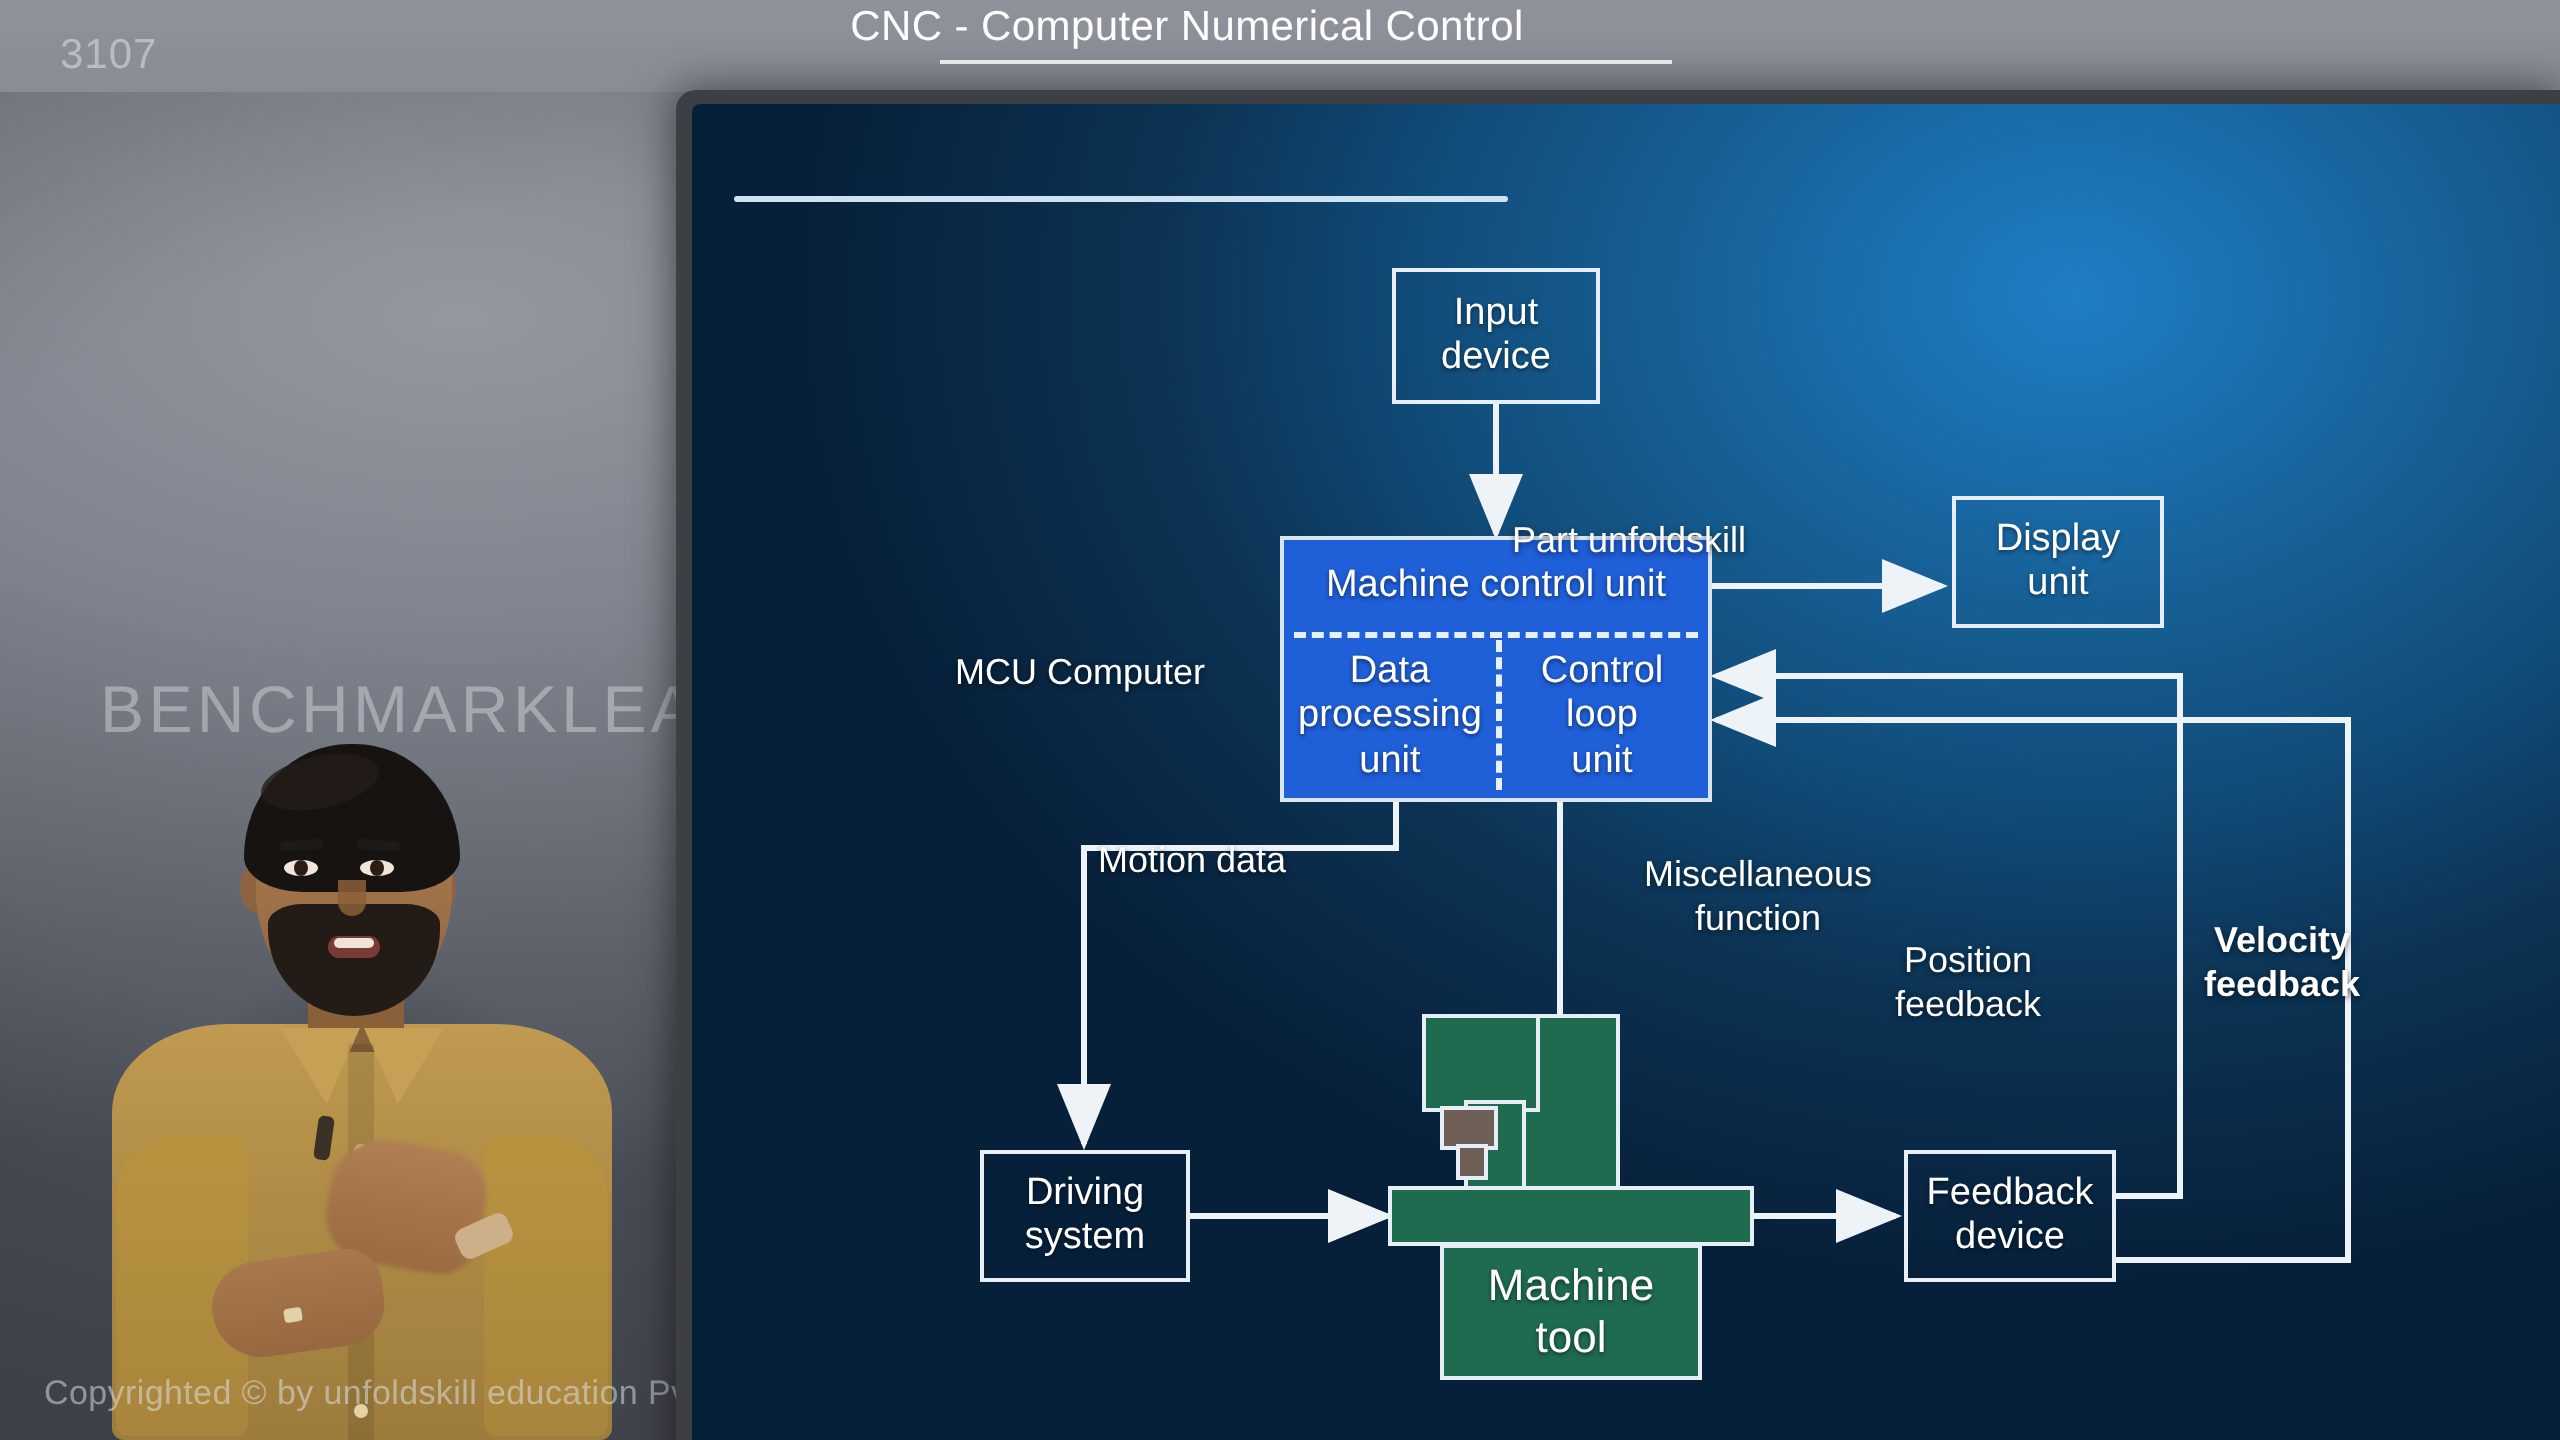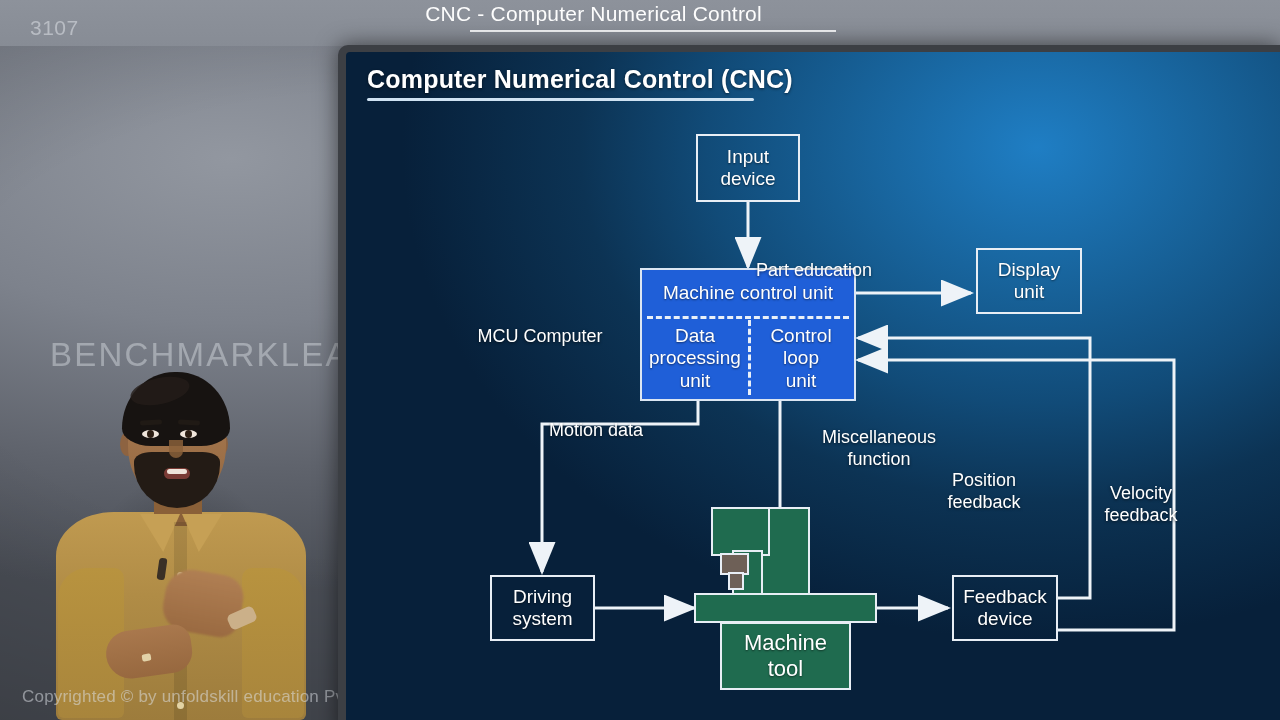--- a/index.html
+++ b/index.html
@@ -254,21 +254,20 @@
     <div class="pr-handL"></div>
     <div class="pr-ring"></div>
   </div>
 
   <div class="watermark-brand">BENCHMARKLEARN</div>
   <div class="watermark-copy">Copyrighted © by unfoldskill education Pvt .Ltd.</div>
 
   <div class="slide-frame">
    <div class="slide">
 
-    <div class="slide-title">Computer Numerical Control (CNC)</div>
     <div class="slide-title-rule"></div>
 
     <div class="diagram">
 
       <svg class="wires" viewBox="0 0 934 683">
         <defs>
           <marker id="ah" markerWidth="11" markerHeight="9" refX="10" refY="4.5" orient="auto">
             <path d="M0,0 L11,4.5 L0,9 Z" fill="#eef3f8"></path>
           </marker>
         </defs>
@@ -332,32 +331,32 @@
       <div class="mt-col" style="left:365px; top:455px; width:59px; height:49px;"></div>
       <div class="mt-col" style="left:386px; top:498px; width:31px; height:58px;"></div>
       <div class="mt-spindle" style="left:374px; top:501px; width:29px; height:22px;"></div>
       <div class="mt-spindle" style="left:382px; top:520px; width:16px; height:18px;"></div>
       <div class="mt-col" style="left:348px; top:541px; width:183px; height:30px;"></div>
       <div class="mt-base" style="left:374px; top:570px; width:131px; height:68px;">
         <span style="white-space:pre-line">Machine
 tool</span>
       </div>
 
-      <div class="edge-label" style="left:410px; top:208px; width:180px; text-align:left;">Part education</div>
+      <div class="edge-label" style="left:410px; top:208px; width:180px; text-align:left;">Part unfoldskill</div>
 
       <div class="edge-label" style="left:104px; top:274px; width:180px;">MCU Computer</div>
 
       <div class="edge-label" style="left:160px; top:368px; width:180px;">Motion data</div>
 
       <div class="edge-label" style="left:448px; top:375px; width:170px;">Miscellaneous
 function</div>
 
       <div class="edge-label" style="left:573px; top:418px; width:130px;">Position
 feedback</div>
 
-      <div class="edge-label" style="left:730px; top:431px; width:130px;">Velocity
+      <div class="edge-label" style="left:730px; top:408px; width:130px;font-weight:bold;">Velocity
 feedback</div>
 
     </div>
    </div>
   </div>
 
 </div>
 
 </body></html>

